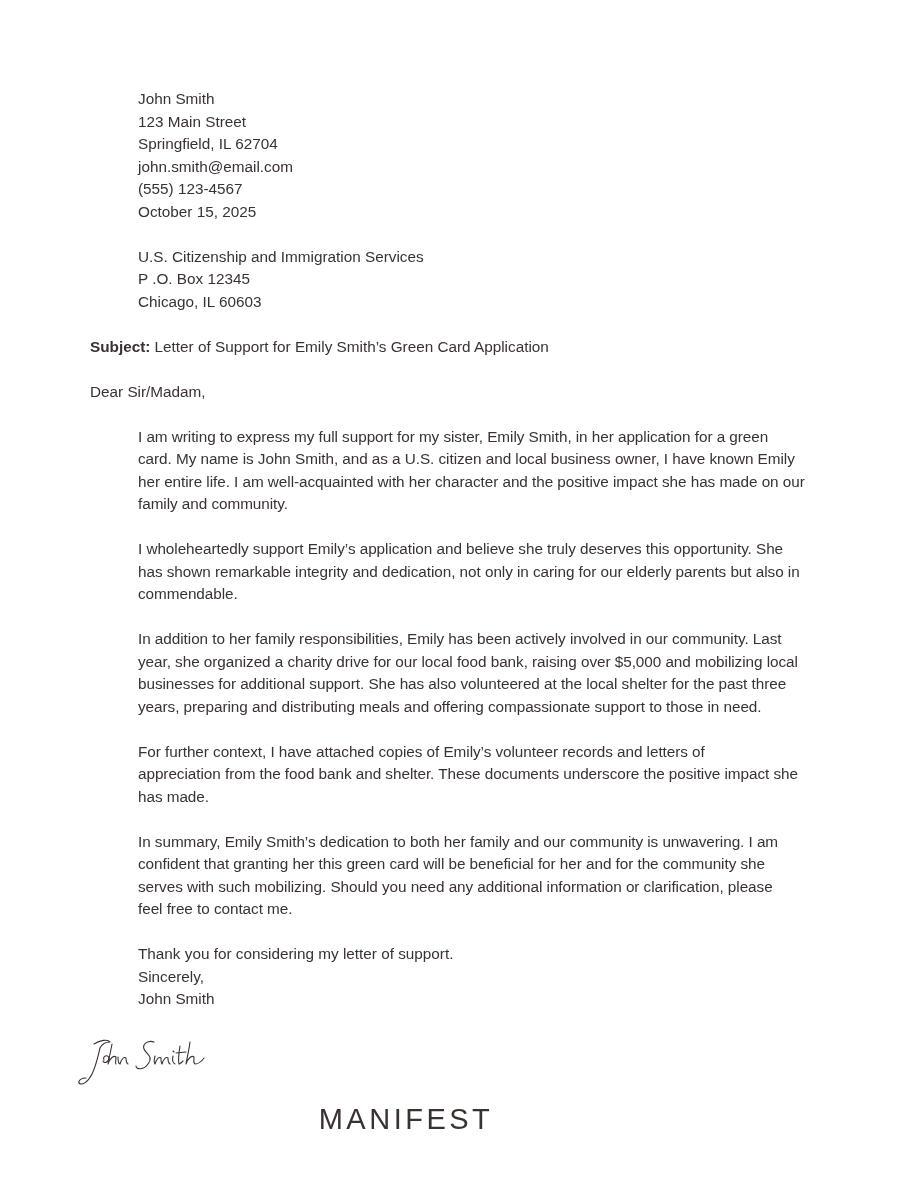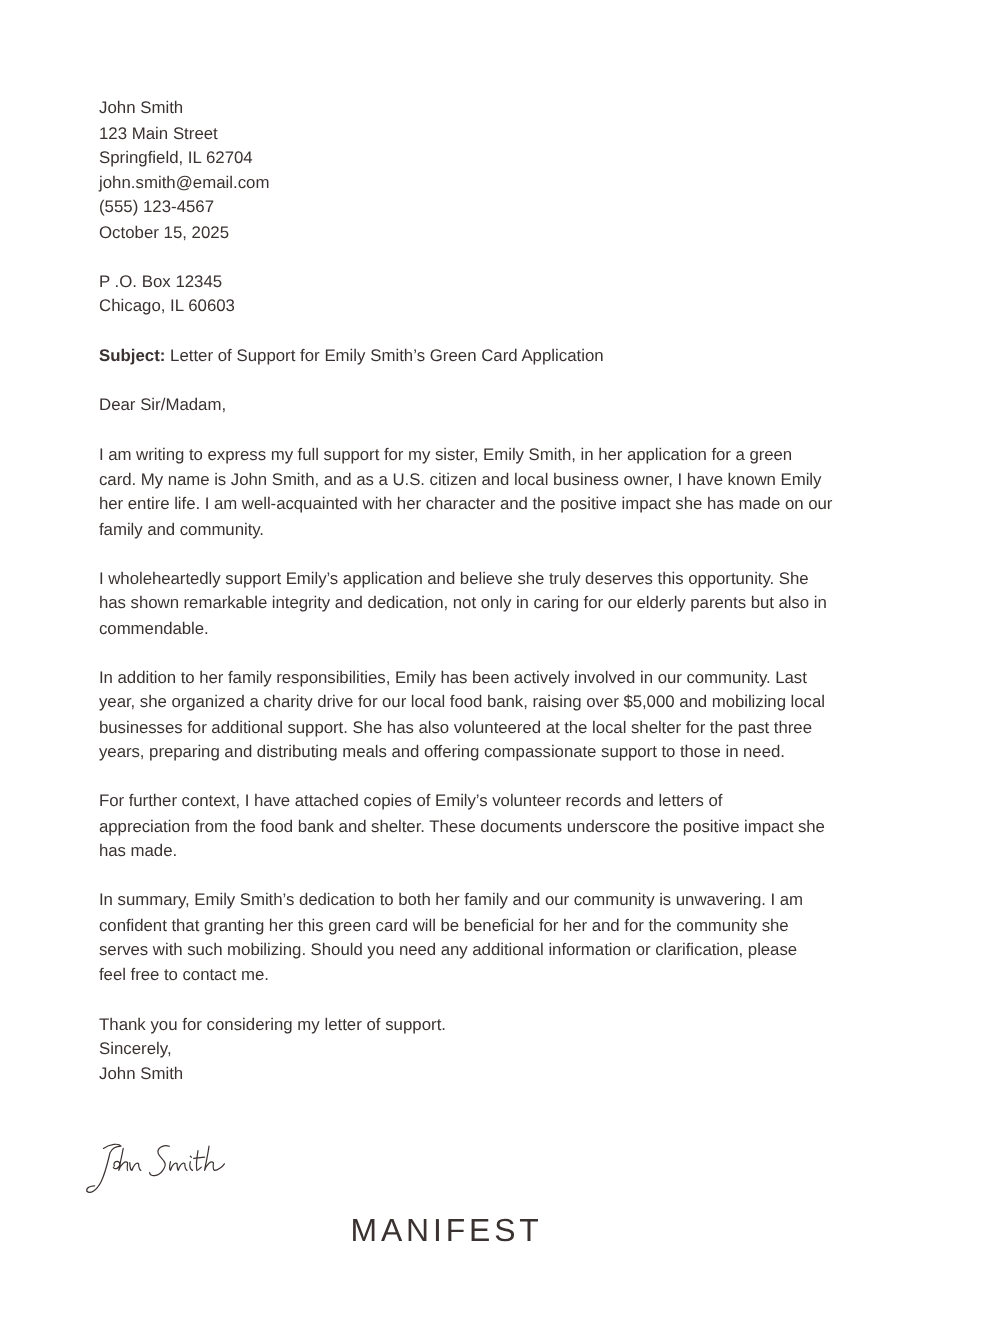--- a/index.html
+++ b/index.html
@@ -4,21 +4,21 @@
   <style>
     html, body { margin: 0; padding: 0; }
     body {
       width: 900px; height: 1200px; background: #ffffff;
       position: relative; overflow: hidden;
       font-family: "Liberation Sans", sans-serif;
       color: #3a3230;
     }
     .page { position: absolute; left: 90px; top: 88px; width: 740px; font-size: 15.3px; line-height: 22.5px; }
     .block { margin: 0 0 22.5px 0; }
-    .line { display: block; white-space: nowrap; }
+    .line { display: block; white-space: nowrap; margin-left: 48px; }
     .para { margin: 0 0 22.5px 0; }
     .para .line { letter-spacing: -0.05px; }
     .subject-label { font-weight: bold; }
     .closing { margin: 0; }
     .signature { position: absolute; left: 76px; top: 1036px; width: 135px; height: 52px; }
     .brand {
       position: absolute; left: 0; width: 812px; top: 1103px; text-align: center;
       font-family: "Liberation Sans", sans-serif; font-size: 29px; letter-spacing: 3.5px;
       color: #3a3230; font-weight: normal;
     }
@@ -31,20 +31,21 @@
   <div class="block">
     <span class="line">John Smith</span>
     <span class="line">123 Main Street</span>
     <span class="line">Springfield, IL 62704</span>
     <span class="line">john.smith@email.com</span>
     <span class="line">(555) 123-4567</span>
     <span class="line">October 15, 2025</span>
   </div>
 
   <div class="block">
+    <span class="line">U.S. Citizenship and Immigration Services</span>
     <span class="line">P .O. Box 12345</span>
     <span class="line">Chicago, IL 60603</span>
   </div>
 
   <div class="block">
     <span class="subject-label">Subject:</span><span> Letter of Support for Emily Smith’s Green Card Application</span>
   </div>
 
   <div class="block">Dear Sir/Madam,</div>
 

